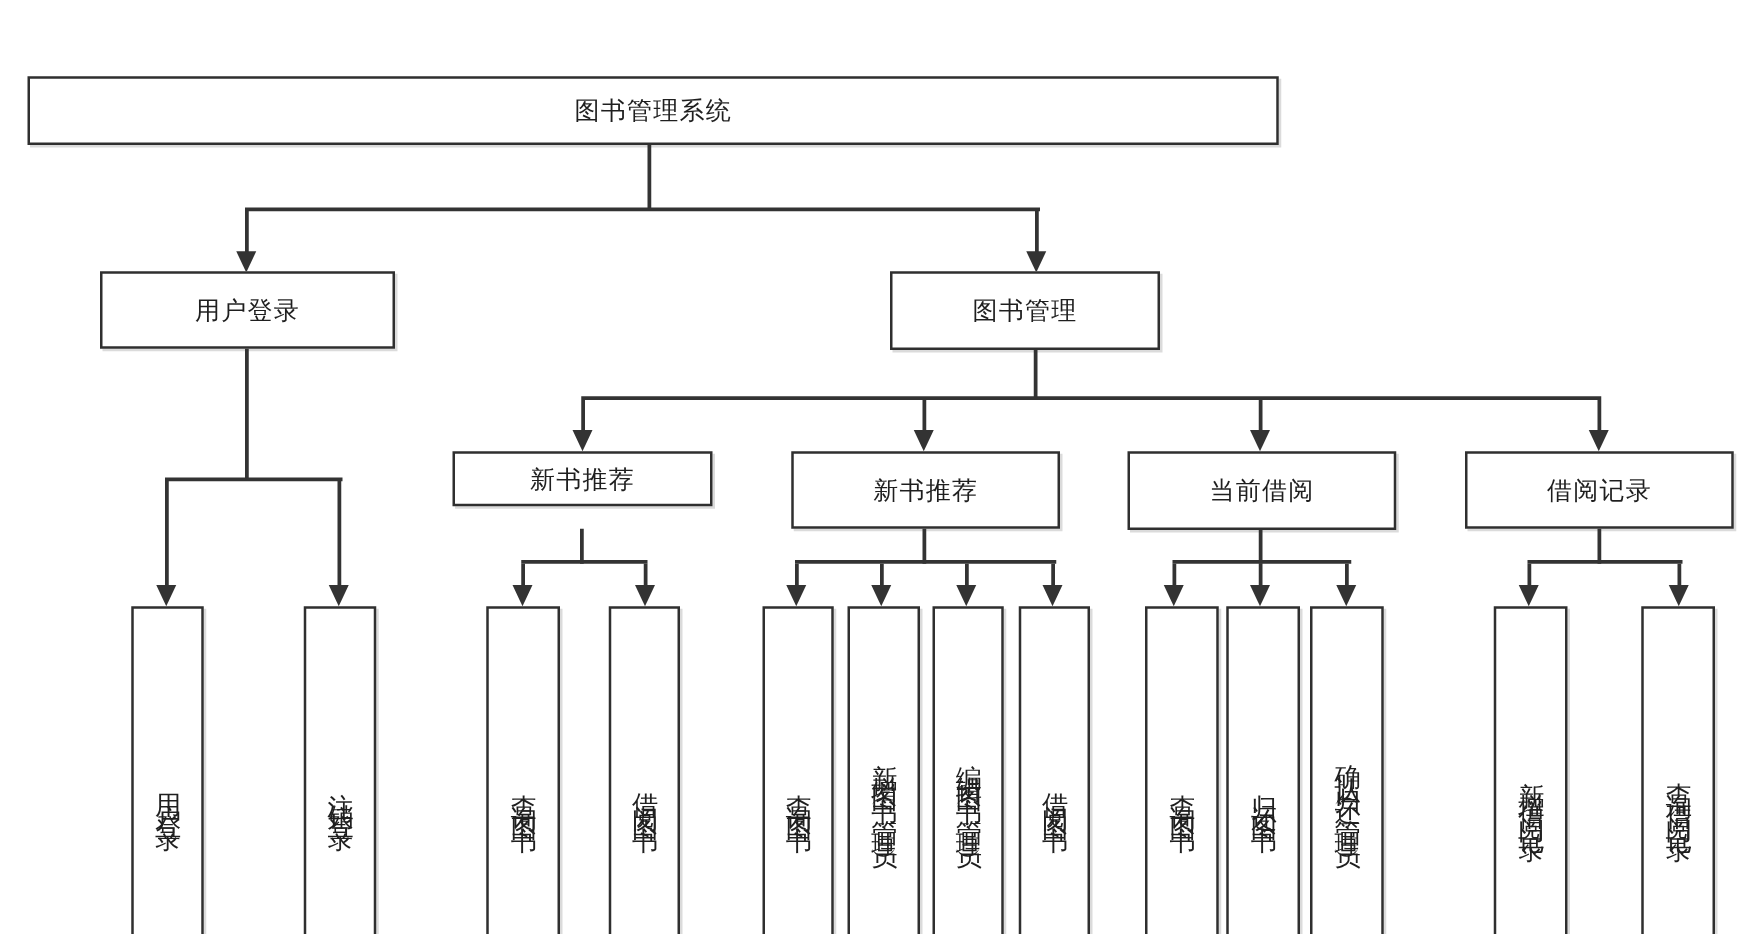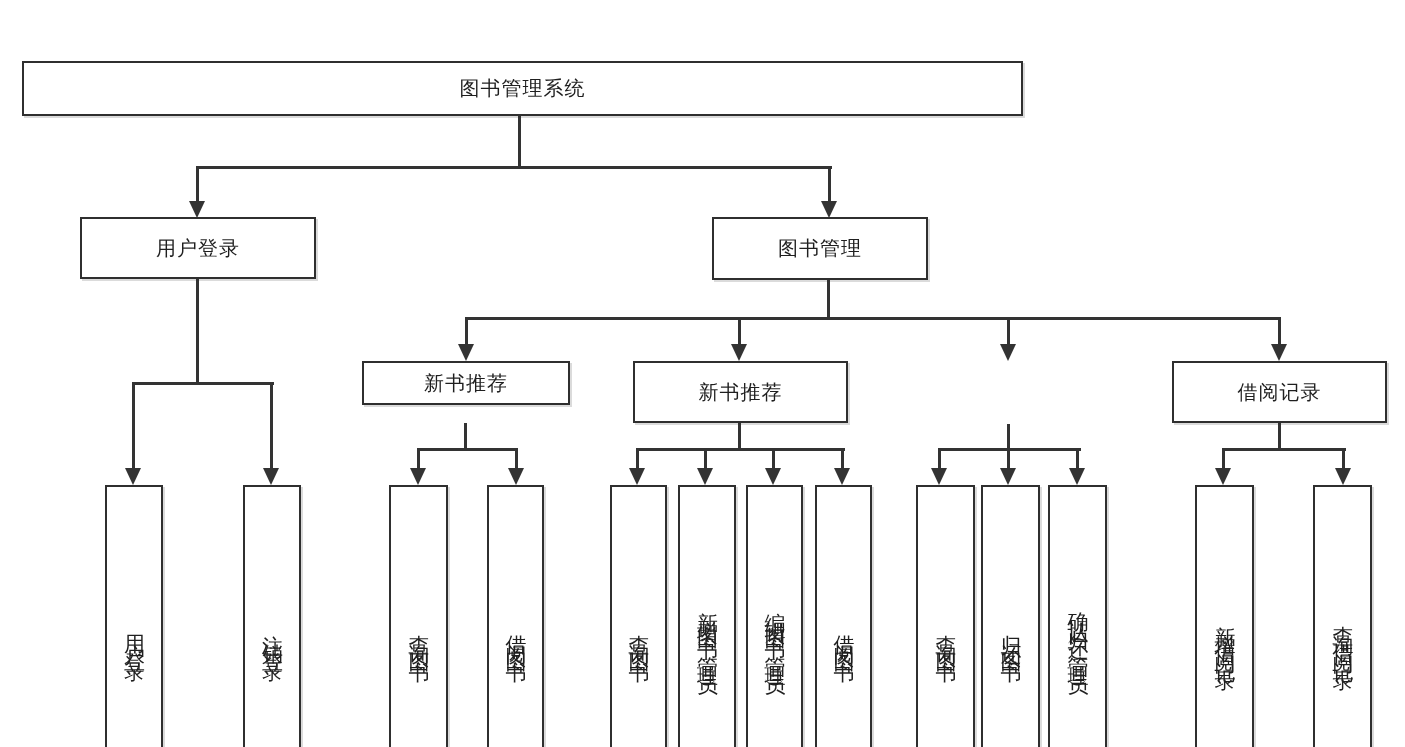--- a/index.html
+++ b/index.html
@@ -88,20 +88,21 @@
   <div class="ln vl" style="left:738px;top:272px;height:26px;"></div>
   <div class="ln vl" style="left:1007px;top:272px;height:26px;"></div>
   <div class="ln vl" style="left:1278px;top:272px;height:26px;"></div>
   <div class="arr" style="left:458px;top:296px;"></div>
   <div class="arr" style="left:731px;top:296px;"></div>
   <div class="arr" style="left:1000px;top:296px;"></div>
   <div class="arr" style="left:1271px;top:296px;"></div>
 
   <div class="box" style="left:362px;top:313px;width:208px;height:44px;">新书推荐</div>
   <div class="box" style="left:633px;top:313px;width:215px;height:62px;">新书推荐</div>
+  <div class="box" style="left:902px;top:313px;width:215px;height:63px;">当前借阅</div>
   <div class="box" style="left:1172px;top:313px;width:215px;height:62px;">借阅记录</div>
 
   <div class="ln vl" style="left:464px;top:375px;height:28px;"></div>
   <div class="ln hl" style="left:417px;top:400px;width:101px;"></div>
   <div class="ln vl" style="left:417px;top:403px;height:20px;"></div>
   <div class="ln vl" style="left:515px;top:403px;height:20px;"></div>
   <div class="arr" style="left:410px;top:420px;"></div>
   <div class="arr" style="left:508px;top:420px;"></div>
 
   <div class="ln vl" style="left:738px;top:375px;height:28px;"></div>

